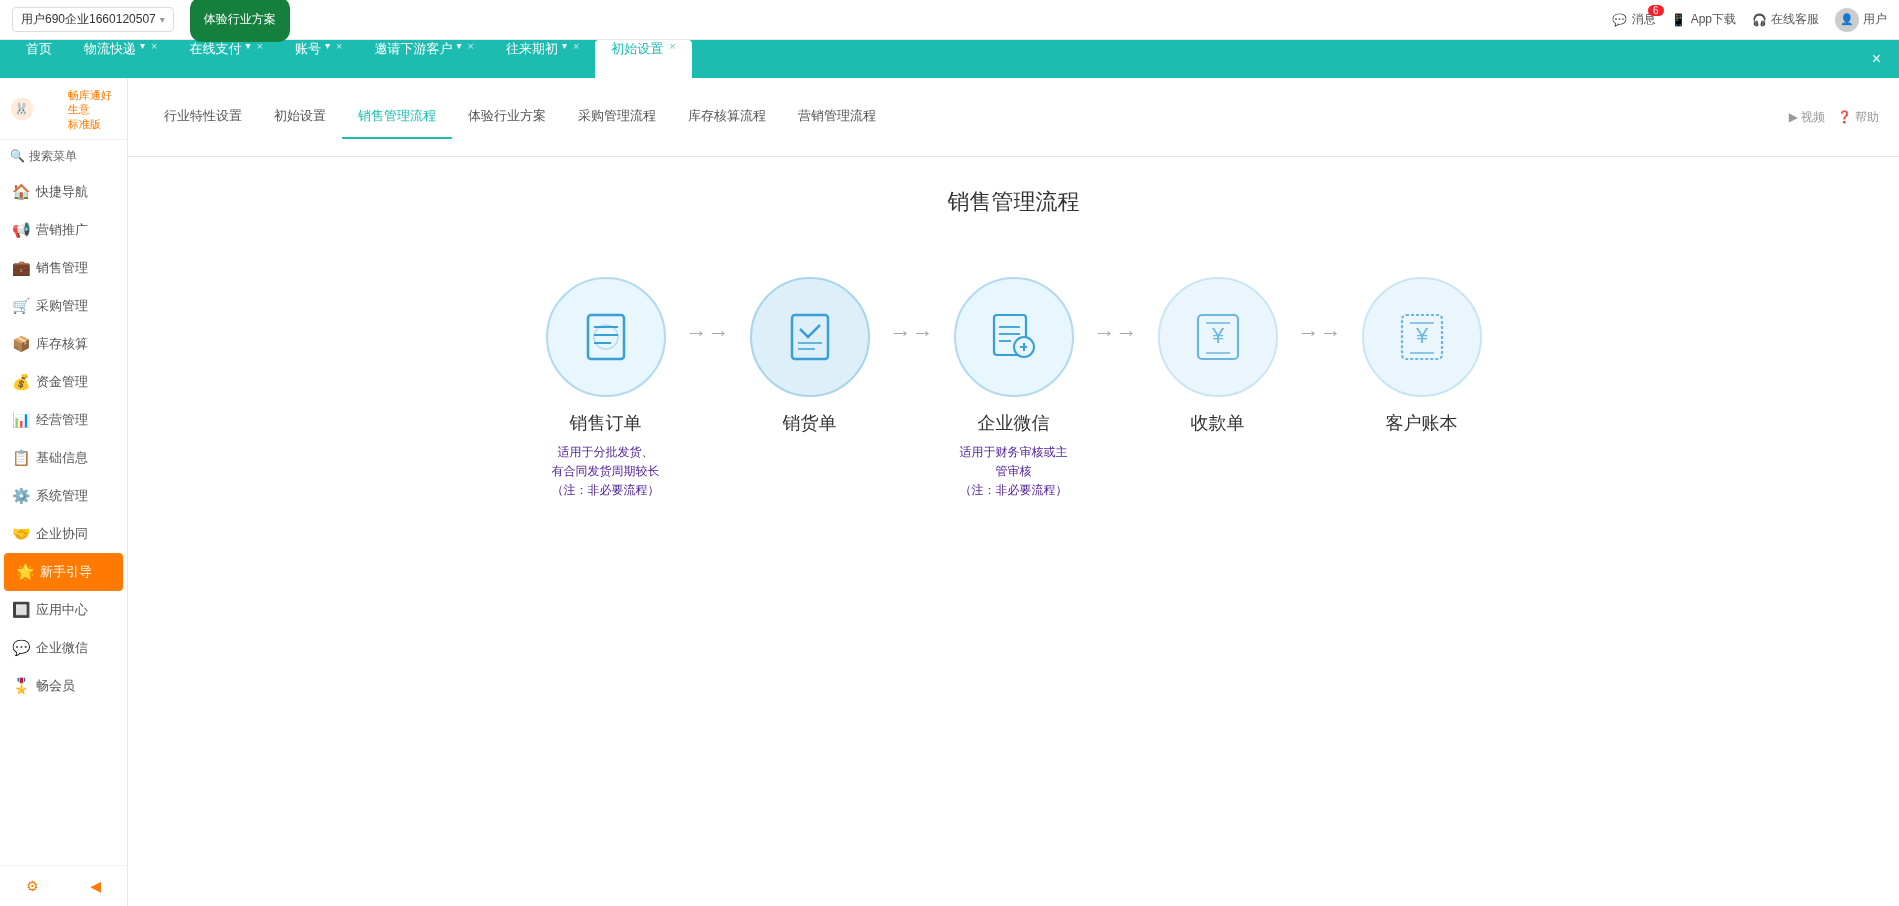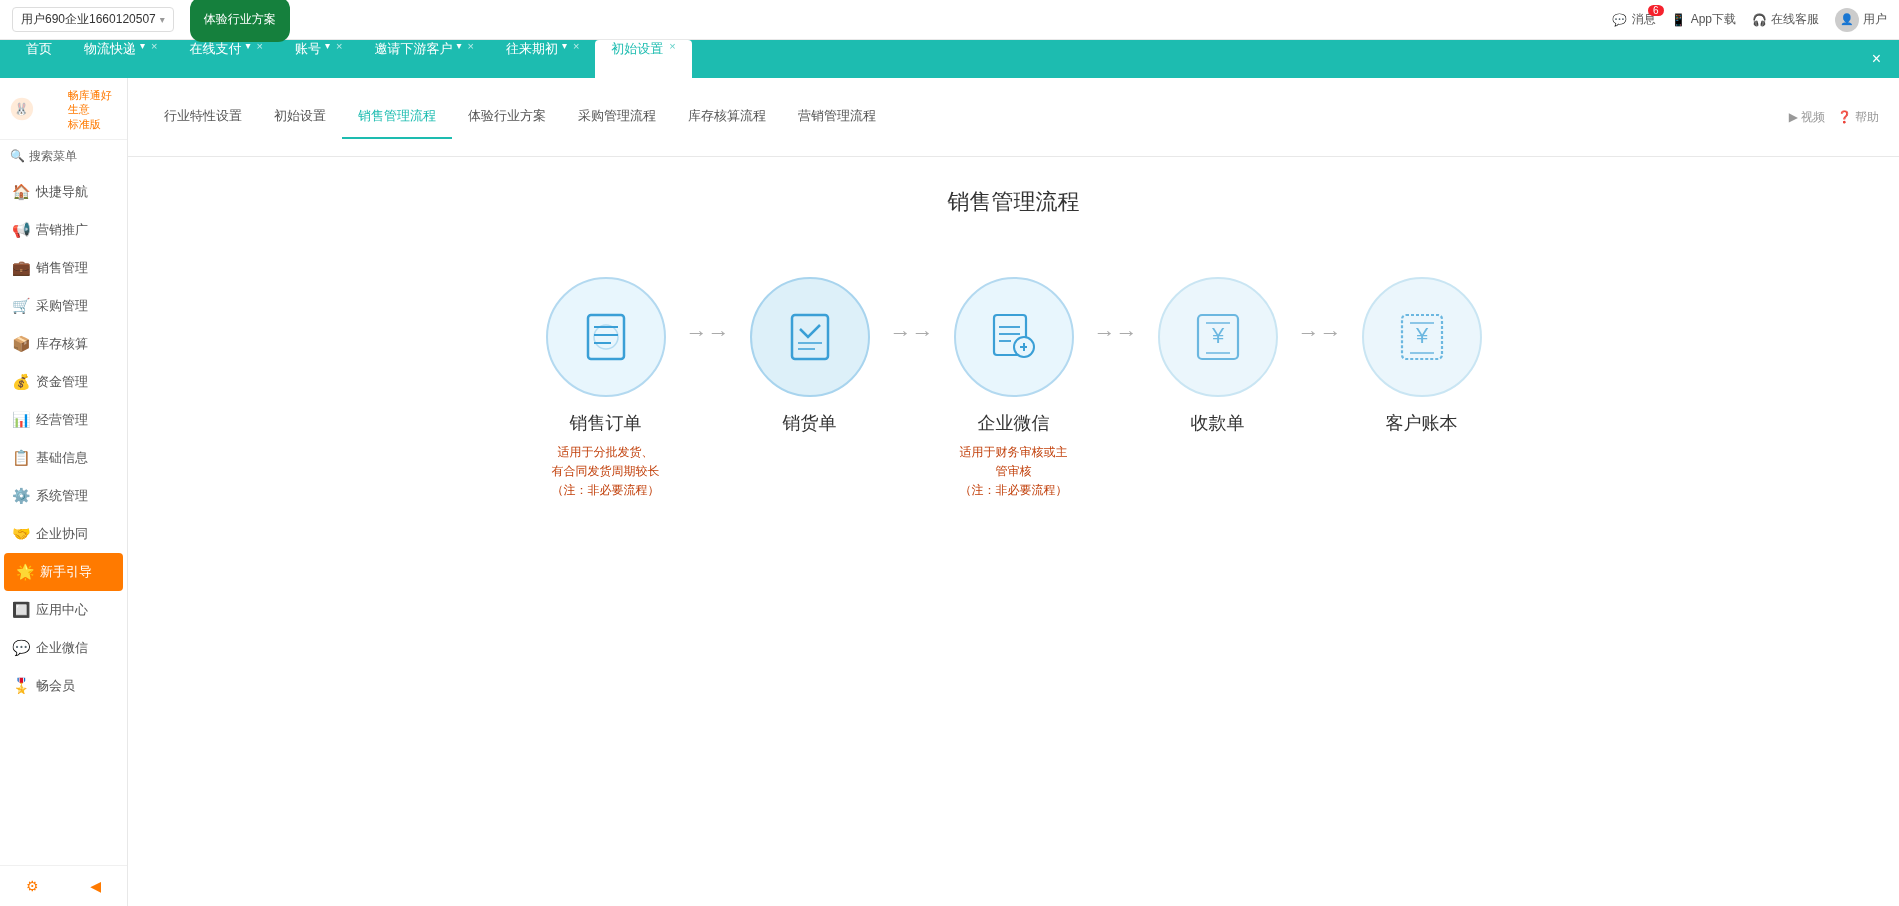--- a/index.html
+++ b/index.html
@@ -102,21 +102,21 @@
     .flow-step { display: flex; flex-direction: column; align-items: center; width: 180px; }
     .flow-circle {
       width: 120px; height: 120px; border-radius: 50%;
       border: 2px solid #b3d9f0; background: #e8f6fd;
       display: flex; align-items: center; justify-content: center;
       font-size: 42px; color: #3a9fd6;
     }
     .flow-circle.soft { border-color: #a8d4ee; background: #ddf0f9; }
     .flow-circle.softer { border-color: #b8ddef; background: #e5f4fb; opacity: 0.75; }
     .flow-label { margin-top: 14px; font-size: 18px; color: #333; font-weight: 500; text-align: center; }
-    .flow-desc { margin-top: 8px; font-size: 12px; color: #c2410c; text-align: center; line-height: 1.6; }
+    .flow-desc { margin-top: 8px; font-size: 12px; color: #4c1d95; text-align: center; line-height: 1.6; }
     .flow-arrow {
       display: flex; align-items: center; padding-top: 40px;
       color: #aaa; font-size: 22px; margin: 0 -10px;
     }
   </style>
 </head>
 <body>
 
 <div class="top-bar">
   <div class="top-bar-left">

